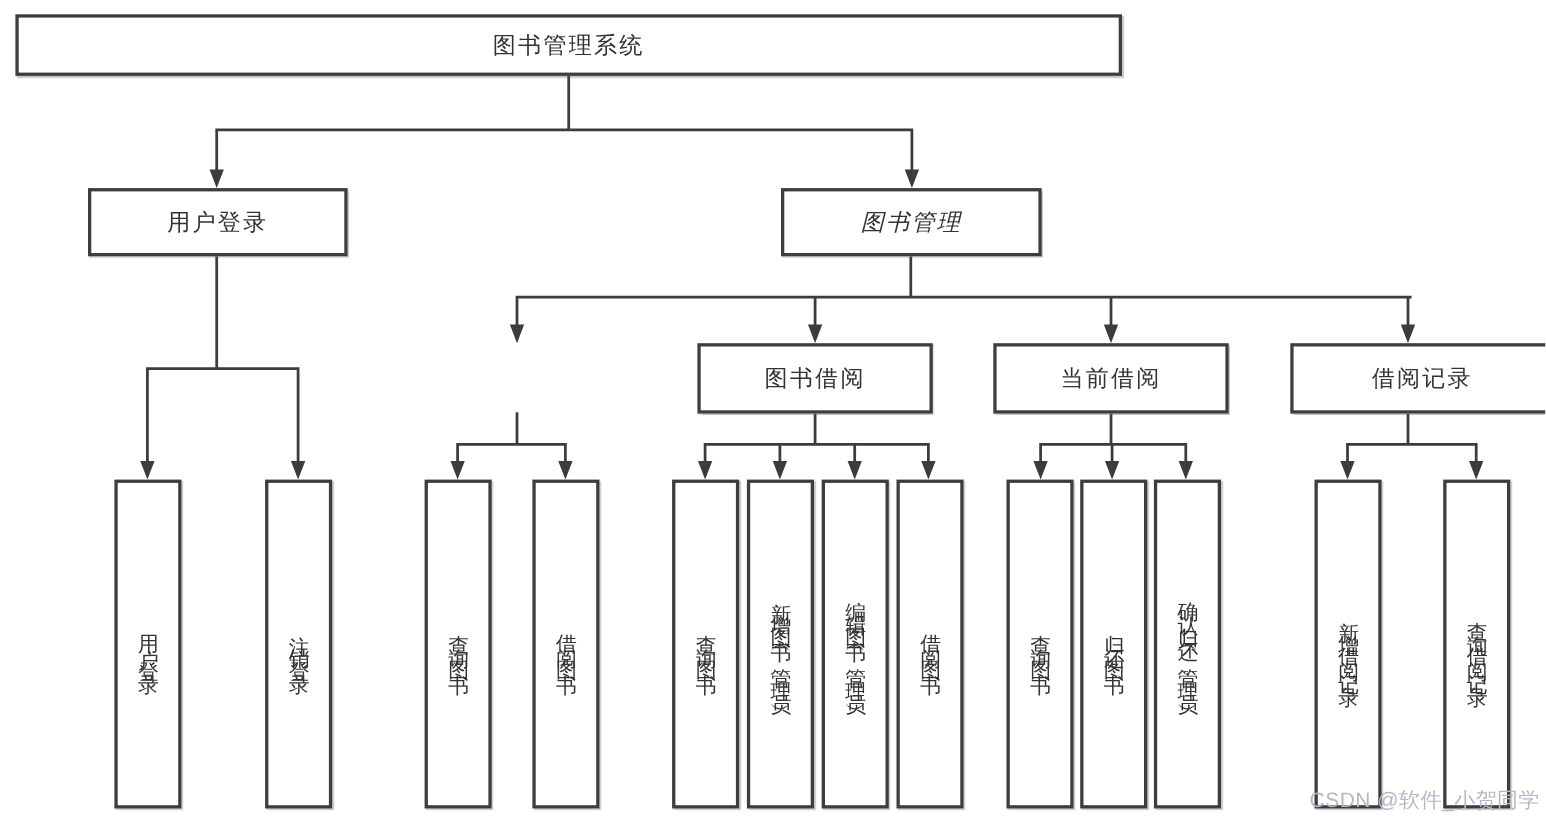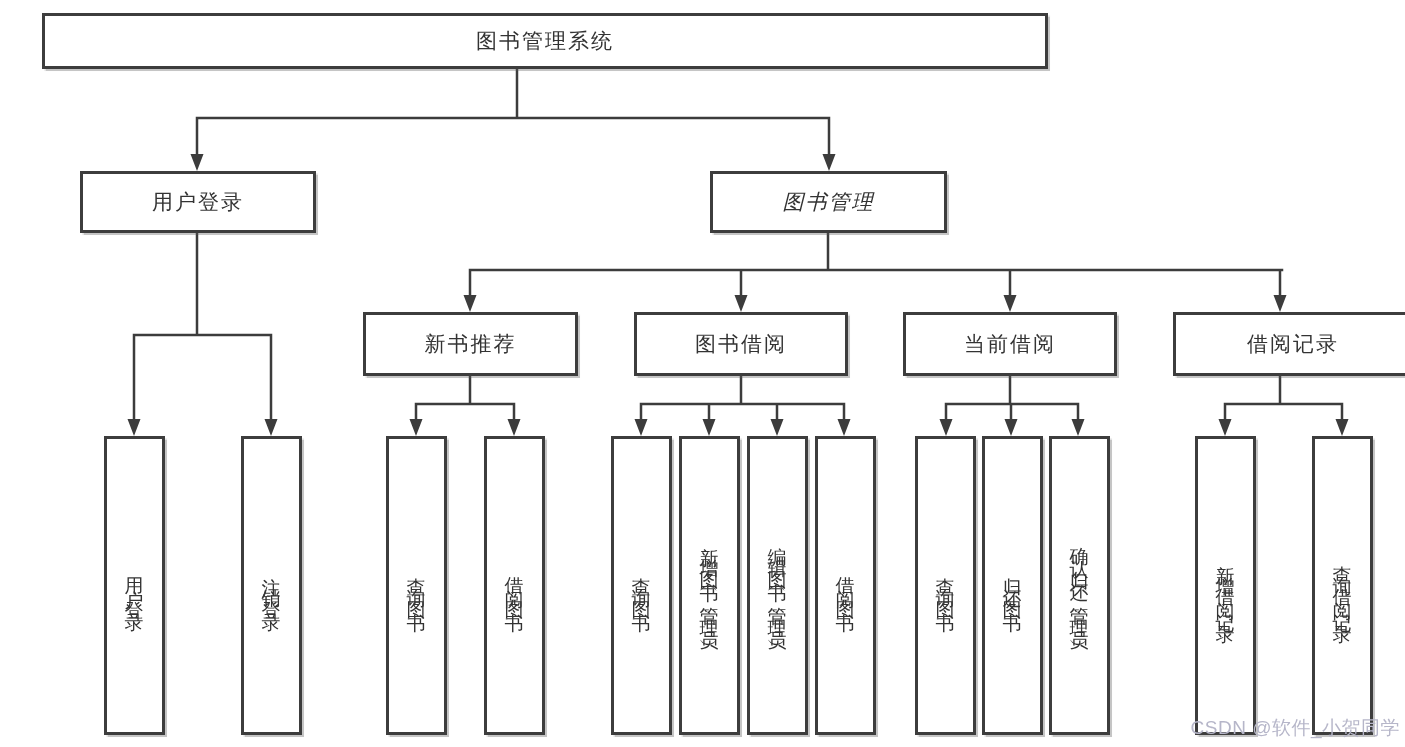--- a/index.html
+++ b/index.html
@@ -37,21 +37,21 @@
   .vbox {
     writing-mode: vertical-rl;
     text-orientation: mixed;
     font-size: 19px;
     letter-spacing: 12px;
     line-height: 1;
     top: 436px;
     width: 61px;
     height: 299px;
   }
-  .root { left: 14px;   top: 13px;  width: 1006px; height: 56px; margin-left: 28px; }
+  .root { left: 14px;   top: 13px;  width: 1006px; height: 56px; }
   .l2a  { left: 80px;   top: 171px; width: 236px;  height: 62px; }
   .l2b  { left: 710px;  top: 171px; width: 237px;  height: 62px; font-style: italic; }
   .m1   { left: 363px;  top: 312px; width: 215px;  height: 64px; }
   .m2   { left: 634px;  top: 312px; width: 214px;  height: 64px; text-align: center; }
   .m3   { left: 903px;  top: 312px; width: 214px;  height: 64px; text-align: center; }
   .m4   { left: 1173px; top: 312px; width: 240px;  height: 64px; }
   .t1  { left: 104px;  }
   .t2  { left: 241px;  }
   .t3  { left: 386px;  }
   .t4  { left: 484px;  }
@@ -110,21 +110,20 @@
              M1071.5,419 L1084.5,419 L1078,436 Z
              M1218.5,419 L1231.5,419 L1225,436 Z
              M1335.5,419 L1348.5,419 L1342,436 Z" fill="#3c3c3c" stroke="none"></path>
   </svg>
 
   <div class="box hbox root">图书管理系统</div>
 
   <div class="box hbox l2a">用户登录</div>
   <div class="box hbox l2b">图书管理</div>
 
-  <div class="box hbox m1">新书推荐</div>
   <div class="box hbox m2">图书借阅</div>
   <div class="box hbox m3">当前借阅</div>
   <div class="box hbox m4">借阅记录</div>
 
   <div class="box vbox t1">用户登录</div>
   <div class="box vbox t2">注销登录</div>
 
   <div class="box vbox t3">查询图书</div>
   <div class="box vbox t4">借阅图书</div>
 

